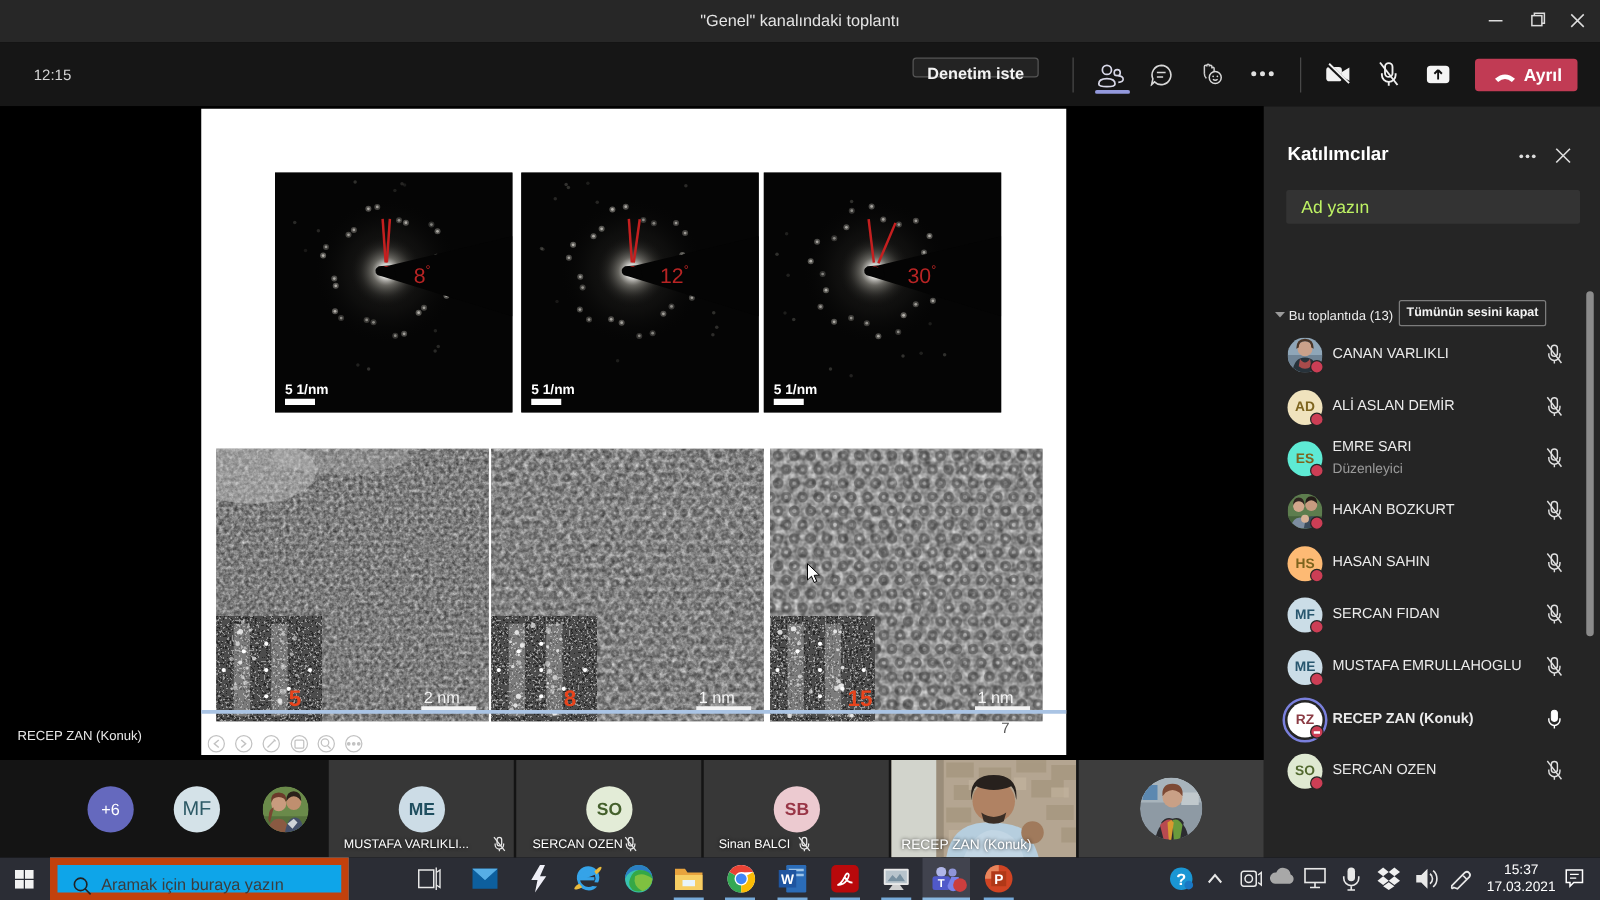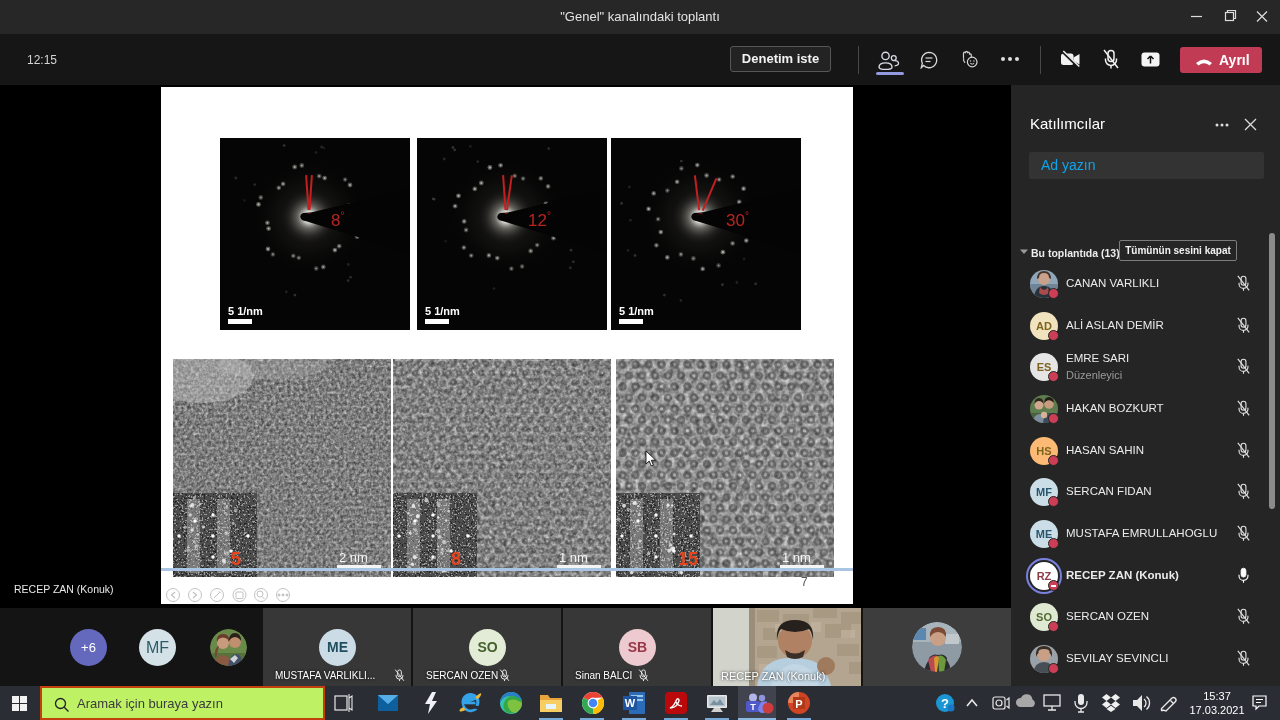--- a/index.html
+++ b/index.html
@@ -7,63 +7,63 @@
   .abs { position:absolute; }
   #app { position:relative; width:1280px; height:720px; }
 
   
   #titlebar { left:0; top:0; width:1280px; height:34px; background:#272727; }
   #titletext { width:1280px; top:9px; text-align:center; color:#e4e4e4; font-size:13px; }
 
   
   #toolbar { left:0; top:34px; width:1280px; height:51px; background:#161616; }
   #clock { left:27px; top:19px; color:#d4d4d4; font-size:12px;text-align:right; }
-  #denetim { left:730px; top:12px; width:101px; height:26px; background:#232323; border:1px solid #565656; border-radius:3px; color:#f2f2f2; font-size:13px; font-weight:bold; text-align:center; line-height:24px; }
+  #denetim { left:730px; top:12px; width:101px; height:16px; background:#232323; border:1px solid #565656; border-radius:3px; color:#f2f2f2; font-size:13px; font-weight:bold; text-align:center; line-height:24px; }
   .vsep { width:1px; height:28px; background:#484848; top:12px; }
   #ayril { left:1180px; top:13px; width:82px; height:26px; background:#c13b54; border-radius:3px; color:#fff; font-size:14px; font-weight:bold; }
   #ayril span { position:absolute; left:39px; top:5px; }
 
   
   #stage { left:0; top:85px; width:1011px; height:523px; background:#000; }
   #slide { left:161px; top:2px; width:692px; height:517px; background:#ffffff; }
   #slidetitle { left:0; top:0; width:692px; height:36px; background:#e2c7dc; }
   #slidetitle div { width:100%; text-align:center; margin-top:6px; font-size:22px; font-weight:bold; font-style:italic; color:#ee1c25; }
   .saed { top:51px; width:190px; height:192px; background:#060606; }
   .tem  { top:272px; width:218px; height:218px; background:#8a8a8a; }
   #blueline { left:0px; top:481px; width:692px; height:3px; background:#aac4e4; }
   #pagenum { left:640px; top:488px; color:#595959; font-size:12px; }
   #presenter { left:5px; top:498px; }
   #rzlabel { left:14px; top:498px; color:#e8e8e8; font-size:10.5px; }
 
   
   #panel { left:1011px; top:85px; width:269px; height:601px; background:#252525; }
-  #ptitle { left:19px; top:30px; color:#fff; font-size:15px; font-weight:normal; }
+  #ptitle { left:19px; top:30px; color:#fff; font-size:15px; font-weight:bold; }
   #searchbox { left:18px; top:67px; width:235px; height:27px; background:#333333; border-radius:2px; }
-  #searchbox div { margin:5px 0 0 12px; color:#0ea5e9; font-size:14px; }
+  #searchbox div { margin:5px 0 0 12px; color:#bef264; font-size:14px; }
   #davetbtn { left:19px; top:102px; width:234px; height:27px; border:1px solid #8a8a8a; border-radius:2px; }
   #davettext { left:92px; top:6px; color:#fff; font-size:12px; font-weight:bold; }
-  #butop { left:20px; top:162px; color:#ececec; font-size:10.5px;font-weight:bold; }
+  #butop { left:20px; top:162px; color:#ececec; font-size:10.5px; }
   #mutebtn { left:108px; top:155px; width:118px; height:21px; border:1px solid #7c7c7c; border-radius:2px; color:#f2f2f2; font-size:10px; font-weight:bold; text-align:center; line-height:19px; white-space:nowrap; }
   .prow { left:0; width:269px; height:42px; }
   .pav { left:19px; top:7px; width:28px; height:28px; border-radius:50%; text-align:center; line-height:28px; font-size:11px; font-weight:bold; }
   .pdot { left:37px; top:25px; width:11px; height:11px; border-radius:50%; background:#cc3e55; border:1.5px solid #252525; }
   .pname { left:55px; top:14px; color:#ebebeb; font-size:11.5px; white-space:nowrap; }
   .psub { left:55px; top:23px; color:#9b9b9b; font-size:11px; }
   .pmute { left:224px; top:12px; }
   #scrollbar { left:258px; top:148px; width:6px; height:276px; background:#8b8b8b; border-radius:3px; }
 
   
   #strip { left:0; top:608px; width:1011px; height:78px; background:#141414; }
   .tile { top:0; width:148px; height:78px; background:#373737; }
   .bigav { top:21px; width:37px; height:37px; border-radius:50%; text-align:center; line-height:37px; font-size:14px; font-weight:bold; }
   .tlabel { bottom:5px; color:#fff; font-size:10px; white-space:nowrap; text-shadow:0 0 3px rgba(0,0,0,.9); }
 
   
   #taskbar { left:0; top:686px; width:1280px; height:34px; background:#2b2d35; }
-  #tsearch { left:40px; top:0px; width:285px; height:34px; background:#bef264; border:2px solid #c2410c; }
+  #tsearch { left:40px; top:0px; width:239px; height:34px; background:#0ea5e9; border:6px solid #c2410c; }
   #tsearch div { margin:8px 0 0 35px; color:#3c3c3c; font-size:13px; }
   #tray-time { right:28px; top:3px; width:70px; text-align:center; color:#fff; font-size:11px; line-height:14px; }
 </style>
 </head>
 <body>
 <div id="app">
 
   <div id="titlebar" class="abs">
     <div id="titletext" class="abs">"Genel" kanalındaki toplantı</div>
     <svg class="abs" style="left:1185px;top:0" width="95" height="34" viewBox="0 0 95 34">
@@ -724,21 +724,21 @@
         <div class="pmute abs"><svg width="17" height="17" viewBox="0 0 20 21">
             <g fill="none" stroke="#e0e0e0" stroke-width="1.4">
               <rect x="7" y="1.5" width="6" height="11" rx="3"></rect>
               <path d="M4.5 9.5 v1.5 a5.5 5.5 0 0 0 11 0 V9.5"></path>
               <line x1="10" y1="16.5" x2="10" y2="19.5"></line>
               <line x1="3" y1="1" x2="17" y2="19"></line>
             </g>
           </svg></div>
     </div>
     <div class="prow abs" style="top:261px">
-      <div class="pav abs" style="background:#e5e5e5;color:#7d641e">ES</div>
+      <div class="pav abs" style="background:#5eead4;color:#7d641e">ES</div>
         <div class="pdot abs"></div>
       <div class="pname abs" style="top:6px">EMRE SARI</div>
         <div class="psub abs">Düzenleyici</div>
         <div class="pmute abs"><svg width="17" height="17" viewBox="0 0 20 21">
             <g fill="none" stroke="#e0e0e0" stroke-width="1.4">
               <rect x="7" y="1.5" width="6" height="11" rx="3"></rect>
               <path d="M4.5 9.5 v1.5 a5.5 5.5 0 0 0 11 0 V9.5"></path>
               <line x1="10" y1="16.5" x2="10" y2="19.5"></line>
               <line x1="3" y1="1" x2="17" y2="19"></line>
             </g>
@@ -817,38 +817,20 @@
               <rect x="7" y="1.5" width="6" height="11" rx="3"></rect>
               <path d="M4.5 9.5 v1.5 a5.5 5.5 0 0 0 11 0 V9.5" fill="none" stroke-width="1.4"></path>
               <line x1="10" y1="16.5" x2="10" y2="19.5" stroke-width="1.4"></line>
             </g>
           </svg></div>
     </div>
     <div class="prow abs" style="top:511px">
       <div class="pav abs" style="background:#dfe9d2;color:#51682f">SO</div>
         <div class="pdot abs"></div>
       <div class="pname abs">SERCAN OZEN</div>
-        <div class="pmute abs"><svg width="17" height="17" viewBox="0 0 20 21">
-            <g fill="none" stroke="#e0e0e0" stroke-width="1.4">
-              <rect x="7" y="1.5" width="6" height="11" rx="3"></rect>
-              <path d="M4.5 9.5 v1.5 a5.5 5.5 0 0 0 11 0 V9.5"></path>
-              <line x1="10" y1="16.5" x2="10" y2="19.5"></line>
-              <line x1="3" y1="1" x2="17" y2="19"></line>
-            </g>
-          </svg></div>
-    </div>
-    <div class="prow abs" style="top:553px">
-      <div class="pav abs" style="overflow:hidden"><svg width="28" height="28" viewBox="0 0 28 28">
-            <rect width="28" height="28" fill="#9aa2a8"></rect>
-            <circle cx="14" cy="10" r="6.5" fill="#c9a086"></circle>
-            <path d="M6 12 q-1 -11 8 -11 q9 0 8 11 q-1 -3 -2.5 -4 q1 -4 -5.5 -4 q-6.5 0 -5.5 4 q-1.5 1 -2.5 4z" fill="#3a2d26"></path>
-            <path d="M3 28 q2 -11 11 -11 q9 0 11 11z" fill="#474f56"></path>
-          </svg></div>
-        <div class="pdot abs"></div>
-      <div class="pname abs">SEVILAY SEVINCLI</div>
         <div class="pmute abs"><svg width="17" height="17" viewBox="0 0 20 21">
             <g fill="none" stroke="#e0e0e0" stroke-width="1.4">
               <rect x="7" y="1.5" width="6" height="11" rx="3"></rect>
               <path d="M4.5 9.5 v1.5 a5.5 5.5 0 0 0 11 0 V9.5"></path>
               <line x1="10" y1="16.5" x2="10" y2="19.5"></line>
               <line x1="3" y1="1" x2="17" y2="19"></line>
             </g>
           </svg></div>
     </div>
     <div id="scrollbar" class="abs"></div>

